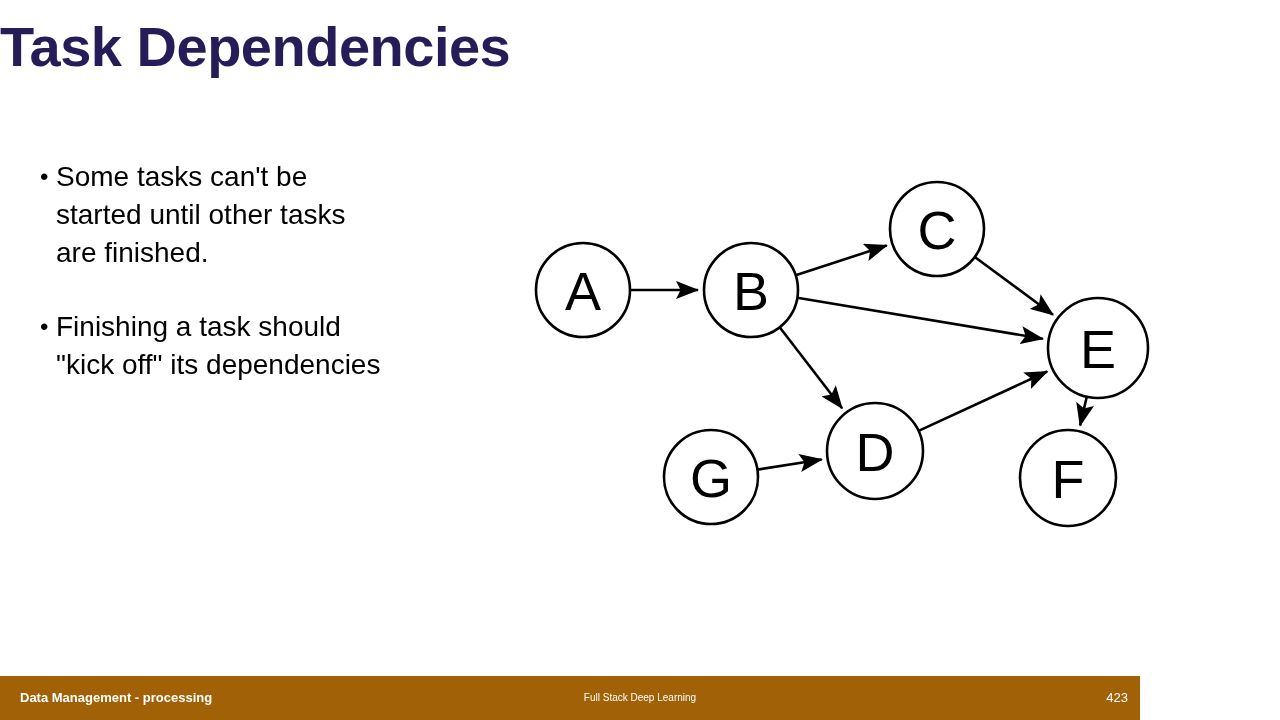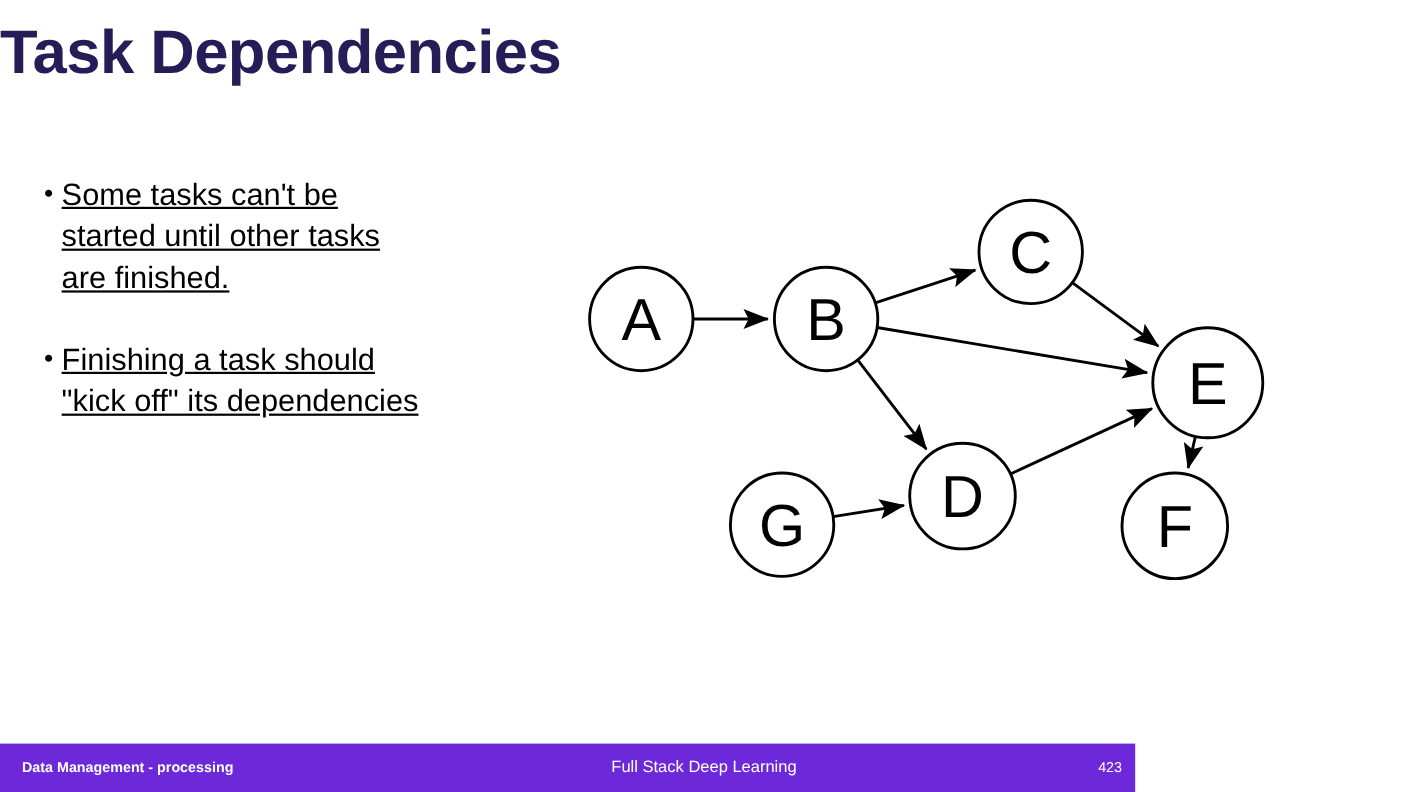--- a/index.html
+++ b/index.html
@@ -58,21 +58,20 @@
     flex: 0 0 auto;
     width: 16px;
     font-size: 24px;
     line-height: 38px;
     text-align: left;
     color: #000000;
   }
   .bullet-text {
     flex: 1 1 auto;
     white-space: pre-line;
-    text-decoration: underline;
   }
 
   
   .graph {
     position: absolute;
     left: 0;
     top: 0;
     width: 1280px;
     height: 680px;
     pointer-events: none;
@@ -94,44 +93,44 @@
     stroke: #000000;
     stroke-width: 2.6;
     fill: none;
   }
 
   
   .footer {
     position: absolute;
     left: 0;
     bottom: 0;
-    width: 1032px;
-    height: 44px;
-    background: #6d28d9;
+    width: 1140px;
+    height: 44px;
+    background: #a16207;
   }
   .footer-left {
     position: absolute;
     left: 20px;
     top: 0;
     height: 44px;
     line-height: 44px;
     font-size: 13px;
     font-weight: bold;
     color: #ffffff;
     white-space: nowrap;
   }
   .footer-center {
     position: absolute;
     left: 0;
     top: 0;
     width: 1280px;
     height: 44px;
     line-height: 44px;
     text-align: center;
-    font-size: 15px;
+    font-size: 10px;
     color: #ffffff;
     white-space: nowrap;
   }
   .footer-right {
     position: absolute;
     right: 12px;
     top: 0;
     height: 44px;
     line-height: 44px;
     font-size: 13px;

